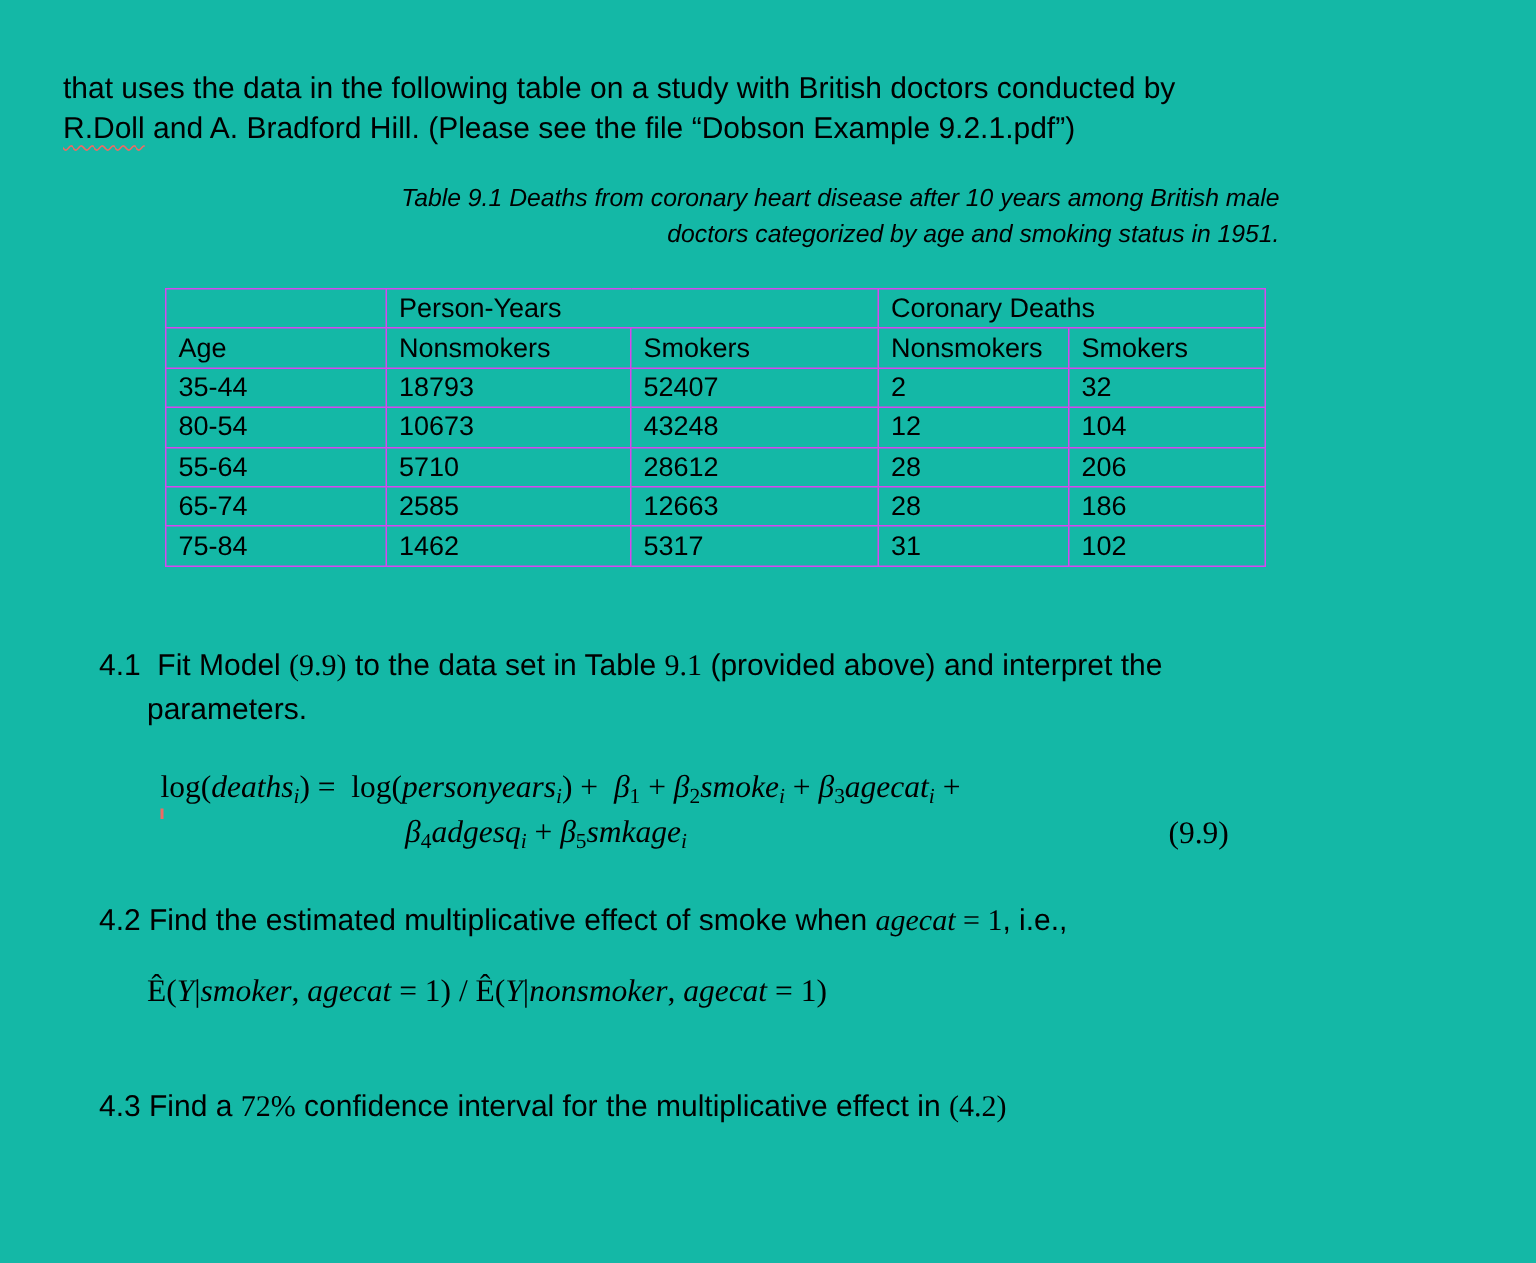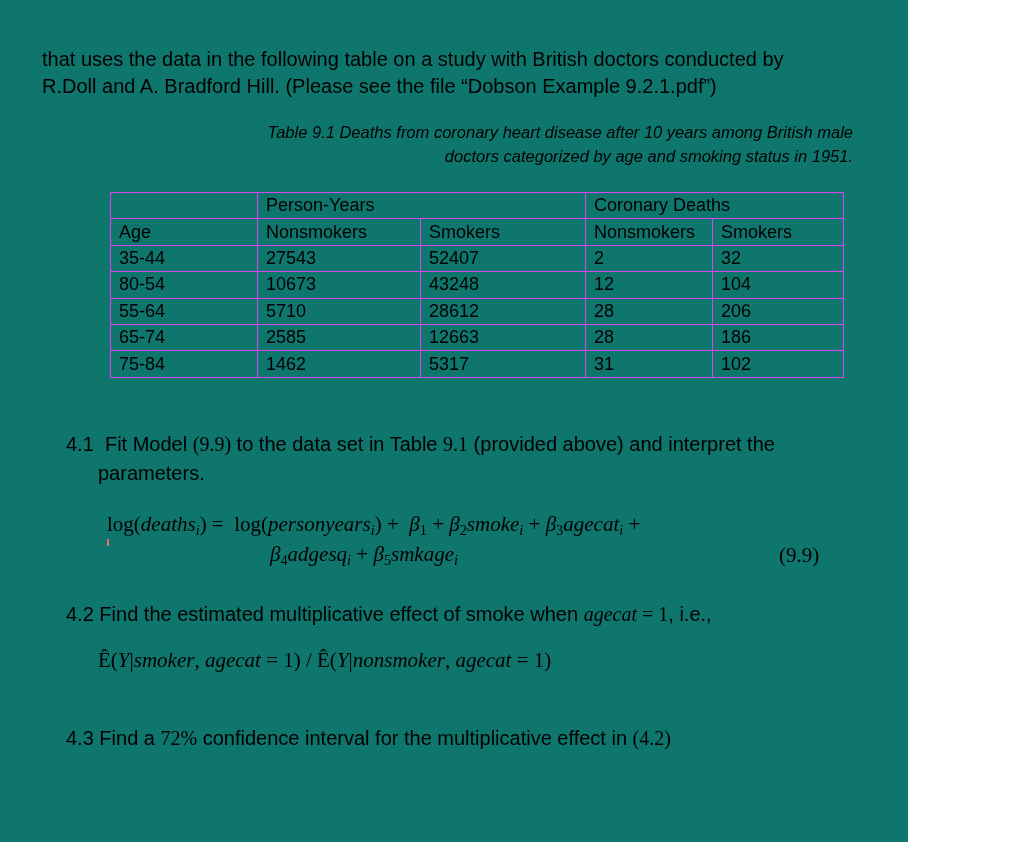--- a/index.html
+++ b/index.html
@@ -1,28 +1,29 @@
 <!DOCTYPE html>
 <html><head>
 <meta charset="utf-8">
 <style>
   html, body { margin: 0; padding: 0; background: #ffffff; }
   .page {
     position: relative;
-    width: 908px;
+    width: 1024px;
     height: 842px;
-    background: #0f766e;
+    background: #14b8a6;
     color: #000000;
     font-family: "Liberation Sans", sans-serif;
     overflow: hidden;
   }
   .abs { position: absolute; }
   .bline { font-size: 20px; line-height: 27px; white-space: pre; }
   .para { left: 42px; top: 46px; }
   .misspell {
+    text-decoration: underline;
     text-decoration-style: wavy;
     text-decoration-color: #ef6a64;
     text-decoration-thickness: 1px;
     text-underline-offset: 4px;
   }
   .caption {
     left: 93px; top: 121px; width: 760px;
     text-align: right;
     font-style: italic;
     font-size: 16.5px;
@@ -103,21 +104,21 @@
         <td>Age</td>
         <td>Nonsmokers</td>
         <td>Smokers</td>
         <td>Nonsmokers</td>
         <td>Smokers</td>
       </tr>
     </thead>
     <tbody>
         <tr>
           <td>35-44</td>
-          <td>27543</td>
+          <td>18793</td>
           <td>52407</td>
           <td>2</td>
           <td>32</td>
         </tr>
         <tr>
           <td>80-54</td>
           <td>10673</td>
           <td>43248</td>
           <td>12</td>
           <td>104</td>

